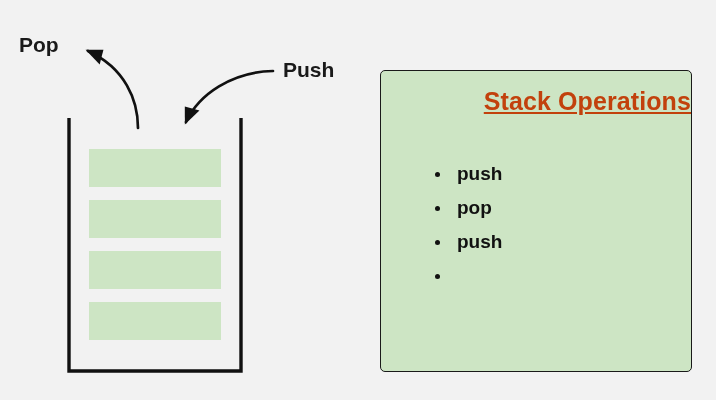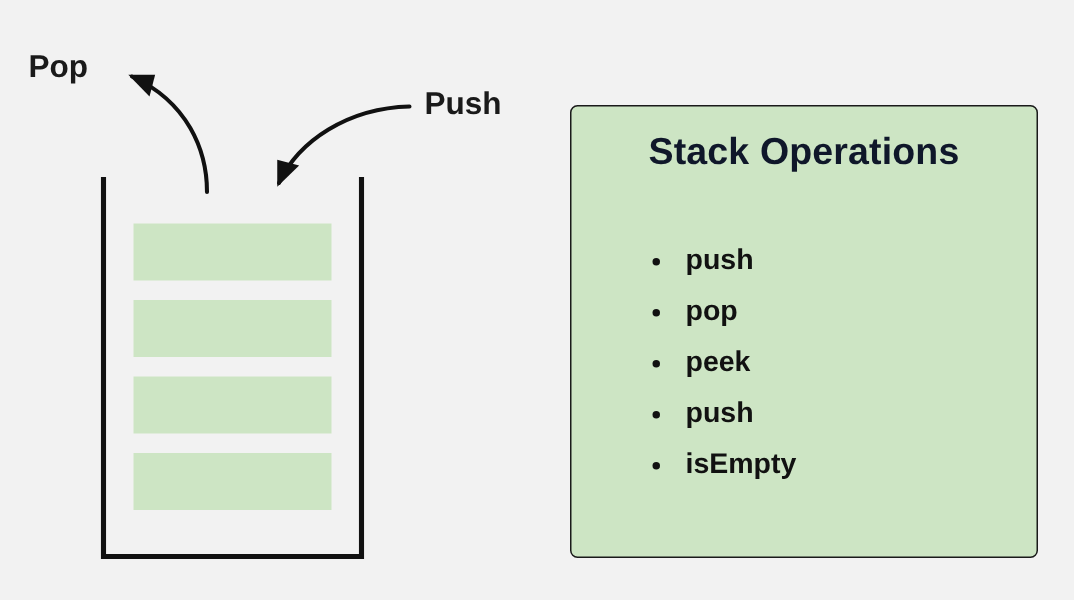--- a/index.html
+++ b/index.html
@@ -67,25 +67,26 @@
     box-sizing: border-box;
     background: #cde5c4;
     border: 1.6px solid #1a1a1a;
     border-radius: 5px;
   }
   #ops-title {
     position: absolute;
     left: 0;
     right: 0;
     top: 16px;
-    text-align: center;
+    text-align: right;
     font-size: 25px;
     font-weight: bold;
-    color: #0f172a;
+    color: #c2410c;
     letter-spacing: 0.1px;
+    text-decoration: underline;
   }
   #ops-list {
     position: absolute;
     left: 48px;
     top: 86px;
     margin: 0;
     padding: 0;
     list-style: none;
   }
   #ops-list li {
@@ -144,26 +145,21 @@
       <li>
         <span class="bullet"></span>
         <span>push</span>
       </li>
       <li>
         <span class="bullet"></span>
         <span>pop</span>
       </li>
       <li>
         <span class="bullet"></span>
-        <span>peek</span>
-      </li>
-      <li>
-        <span class="bullet"></span>
         <span>push</span>
       </li>
       <li>
         <span class="bullet"></span>
-        <span>isEmpty</span>
       </li>
     </ul>
   </div>
 
 </div>
 
 </body></html>

